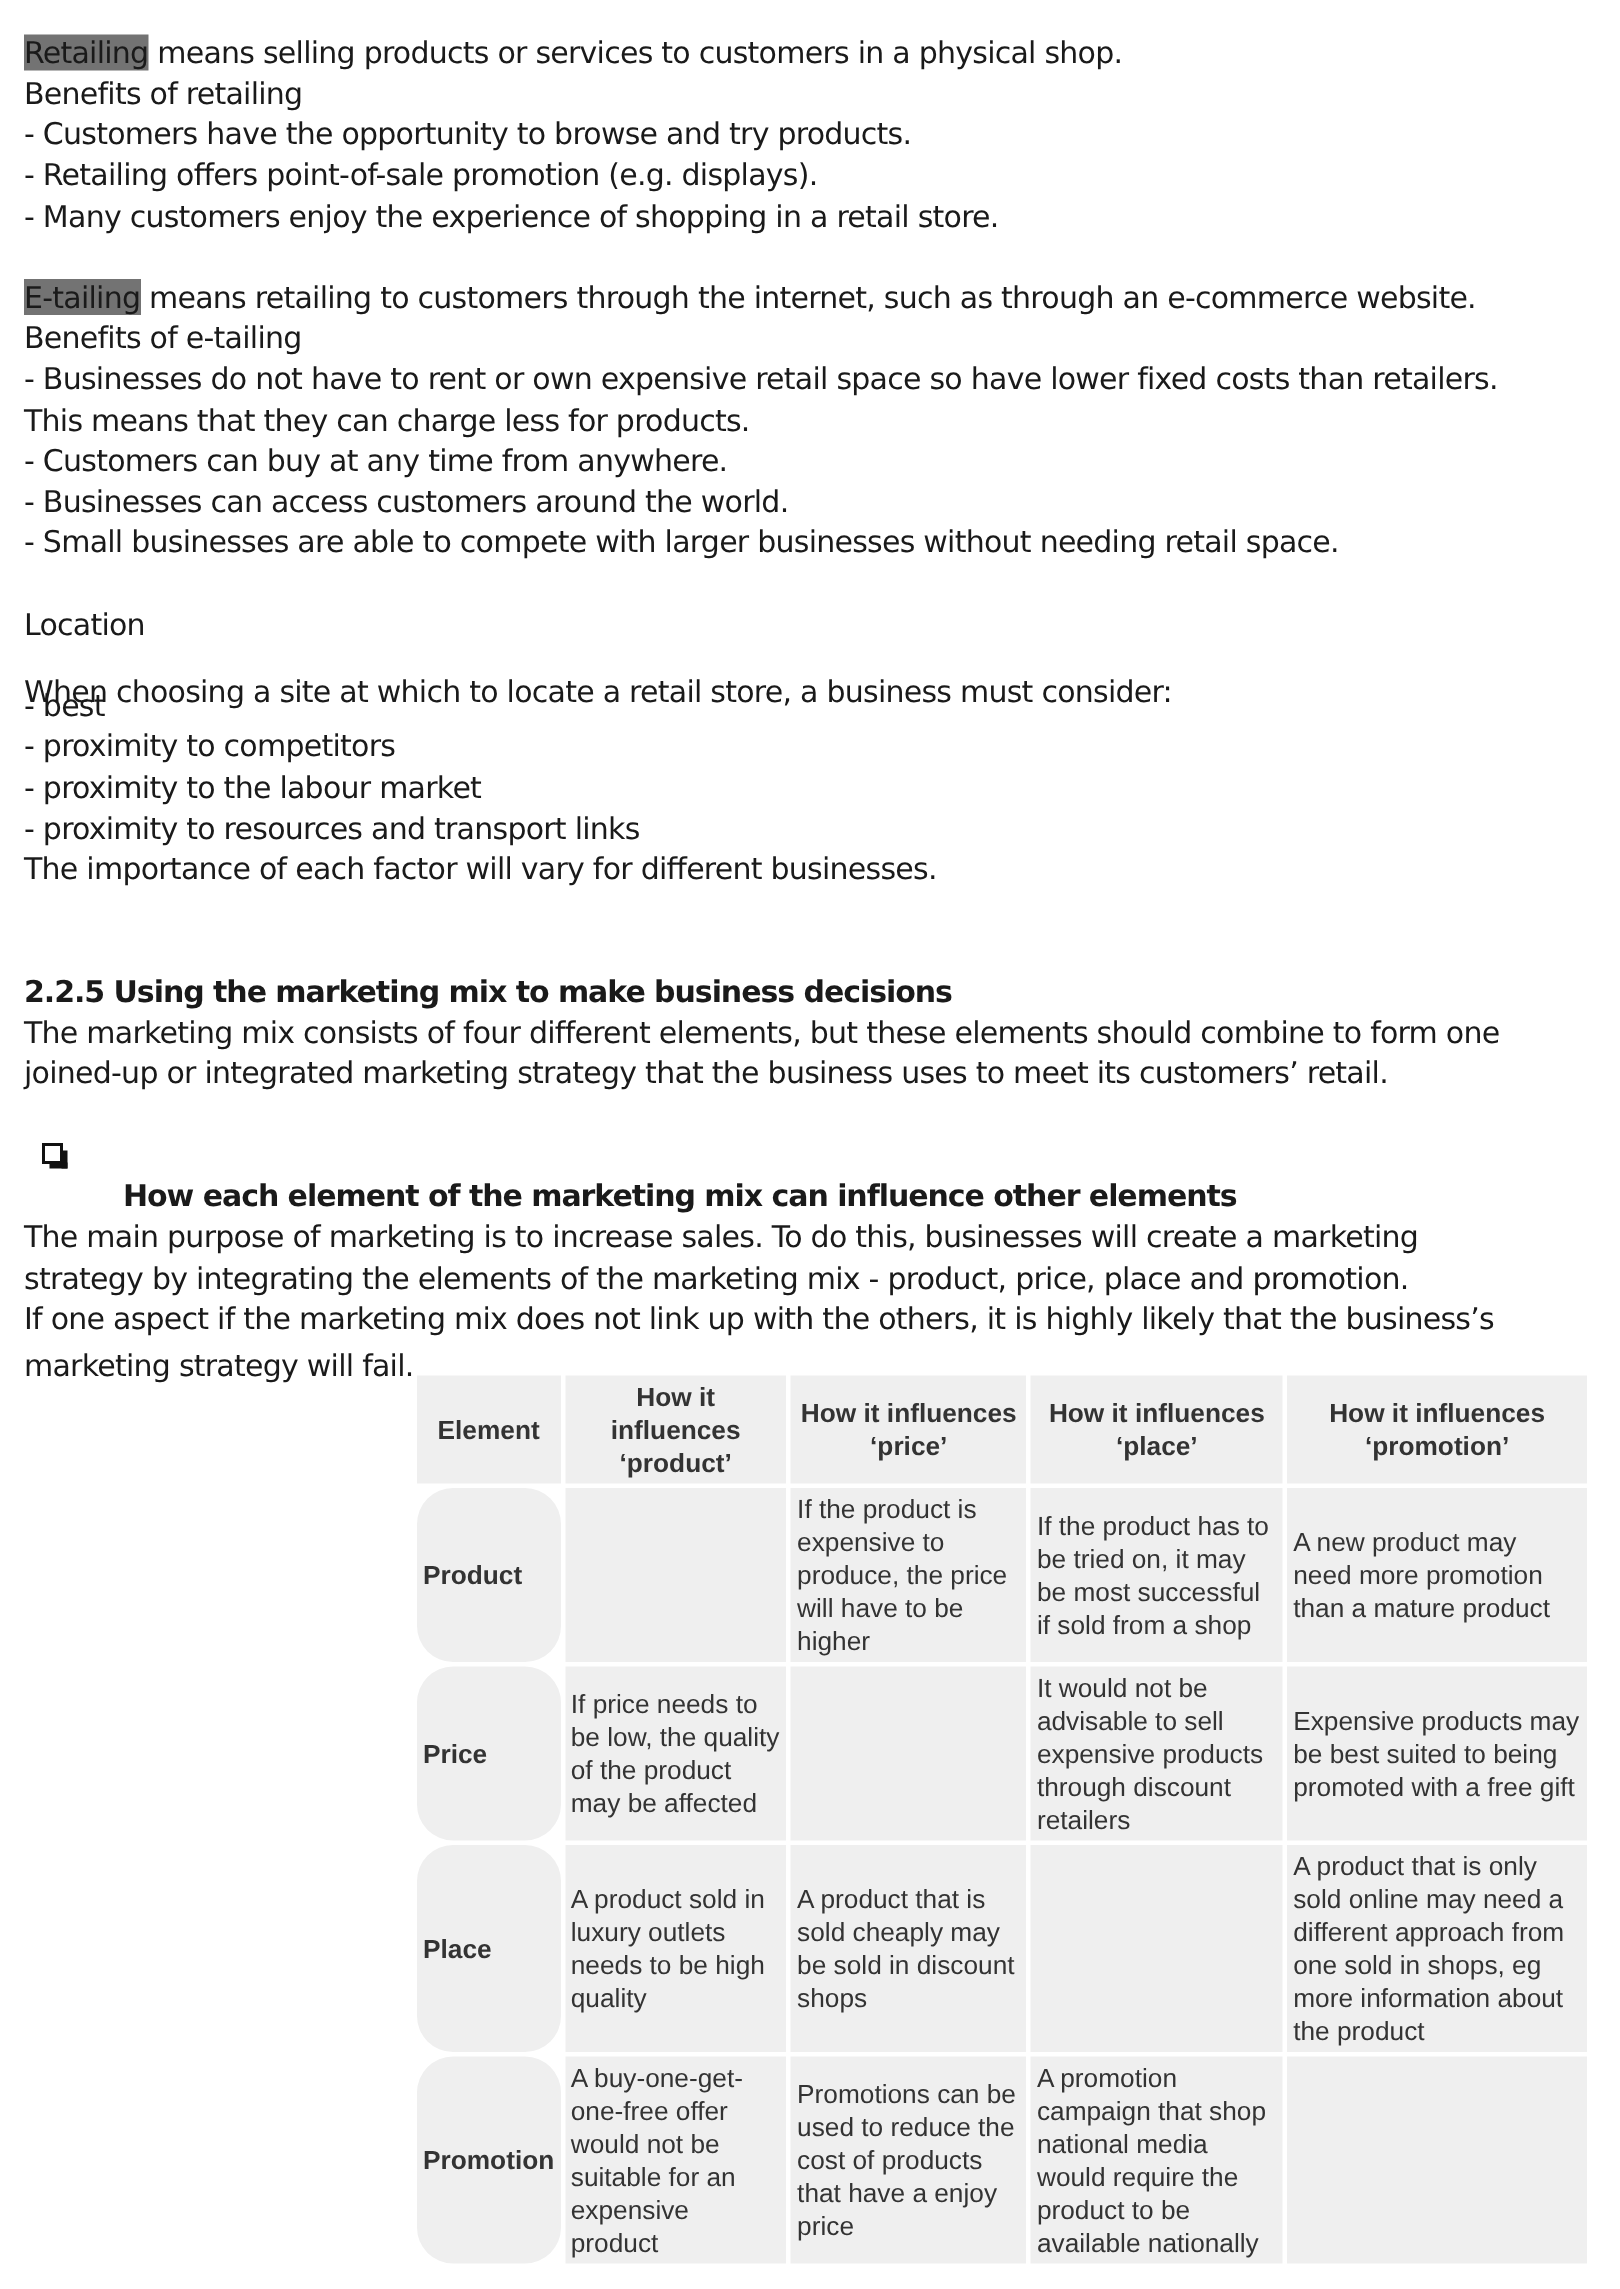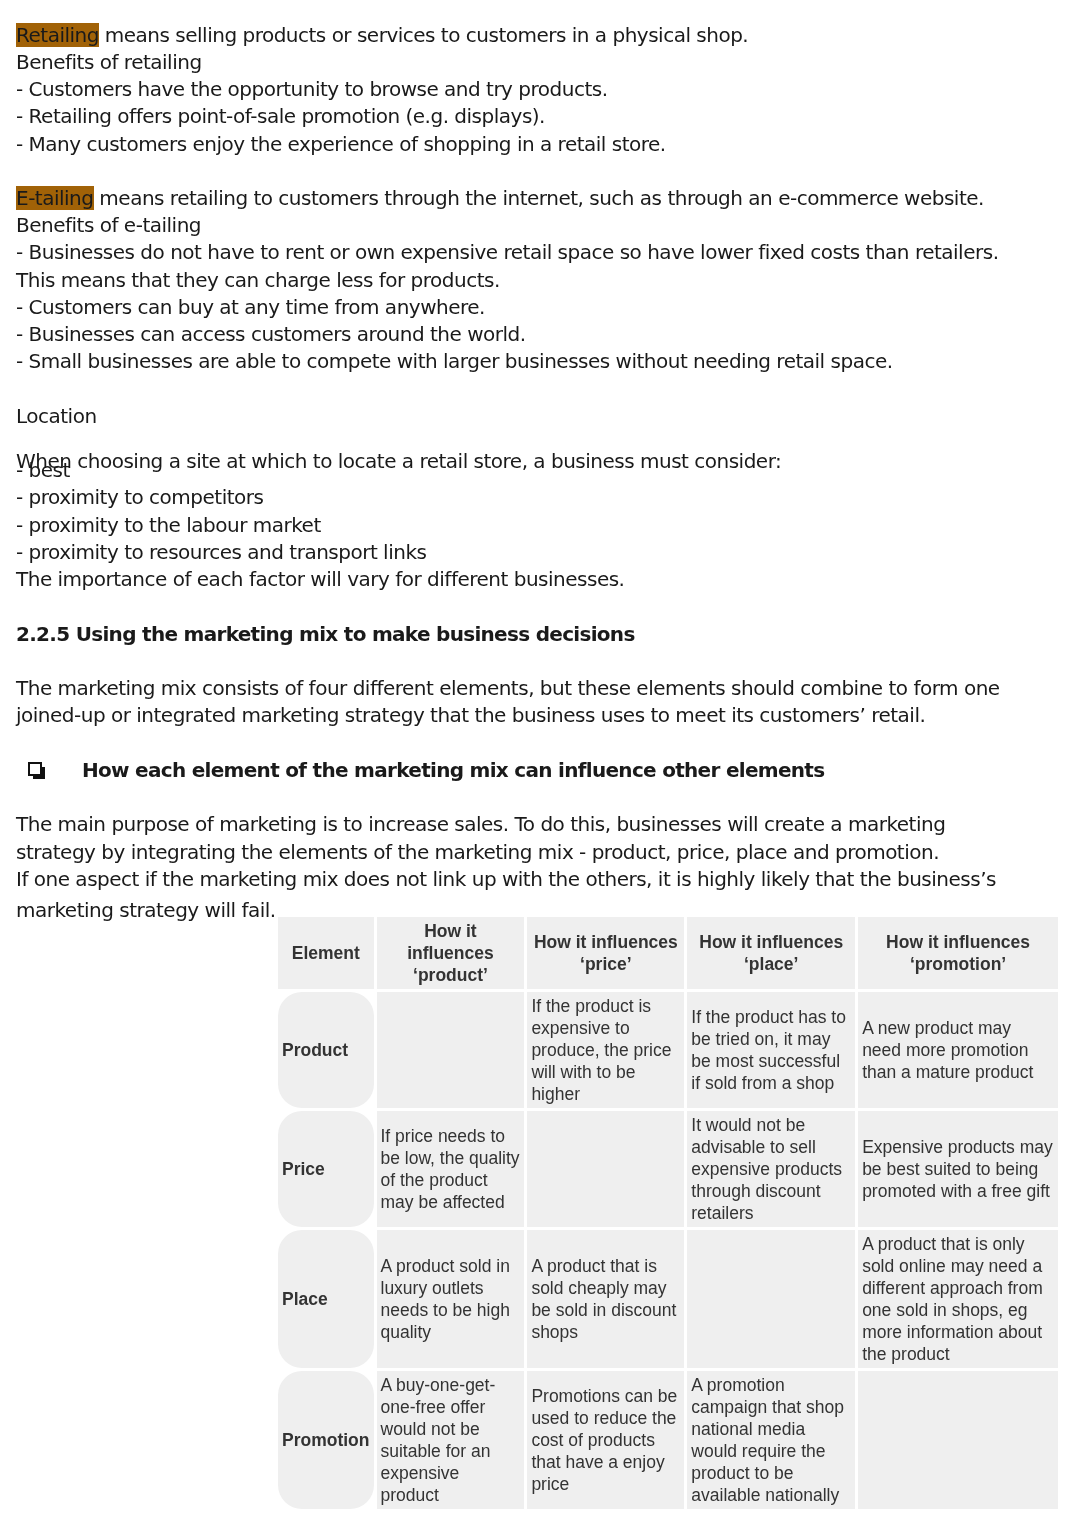--- a/index.html
+++ b/index.html
@@ -1,20 +1,20 @@
 <!DOCTYPE html>
 <html><head>
 <meta charset="utf-8">
 <style>
   html, body { margin: 0; padding: 0; background: #ffffff; }
   body { width: 1080px; height: 1526px; position: relative; overflow: hidden;
          font-family: "DejaVu Sans", sans-serif; color: #1a1a1a; }
   .line { position: absolute; left: 16px; font-size: 20px; line-height: 27px; white-space: nowrap; letter-spacing: -0.5px; }
-  .hl { background: #a16207; }
-  .bold { font-weight: bold; letter-spacing: -0.7px; }
+  .hl { background: #737373; }
+  .bold { font-weight: bold; letter-spacing: -0.7px; margin-top: 27px; }
   .checkbox { position: absolute; left: 28px; top: 762px; width: 14px; height: 14px; border: 2.5px solid #111; box-sizing: border-box; }
   .checkbox::after { content: ""; position: absolute; right: -5px; bottom: -5px; width: 12px; height: 4px; background: #111; }
   .checkbox::before { content: ""; position: absolute; right: -5px; bottom: -5px; width: 4px; height: 12px; background: #111; }
   table.mix { position: absolute; left: 275px; top: 914px; width: 786px; border-collapse: separate; border-spacing: 3px;
               background: #ffffff; font-family: "Liberation Sans", sans-serif; font-size: 17.5px; line-height: 22px; color: #333; }
   table.mix td, table.mix th { background: #efefef; vertical-align: middle; padding: 1px 4px; text-align: left; }
   table.mix th { font-weight: bold; text-align: center; color: #333; }
   table.mix td.el { font-weight: bold; border-radius: 24px; }
 </style>
 </head>
@@ -69,21 +69,21 @@
         <tr style="height:72px">
       <th>Element</th>
       <th>How it influences ‘product’</th>
       <th>How it influences ‘price’</th>
       <th>How it influences ‘place’</th>
       <th>How it influences ‘promotion’</th>
     </tr>
     <tr style="height:116px">
       <td class="el">Product</td>
       <td></td>
-      <td>If the product is expensive to produce, the price will with to be higher</td>
+      <td>If the product is expensive to produce, the price will have to be higher</td>
       <td>If the product has to be tried on, it may be most successful if sold from a shop</td>
       <td>A new product may need more promotion than a mature product</td>
     </tr>
     <tr style="height:116px">
       <td class="el">Price</td>
       <td>If price needs to be low, the quality of the product may be affected</td>
       <td></td>
       <td>It would not be advisable to sell expensive products through discount retailers</td>
       <td>Expensive products may be best suited to being promoted with a free gift</td>
     </tr>

